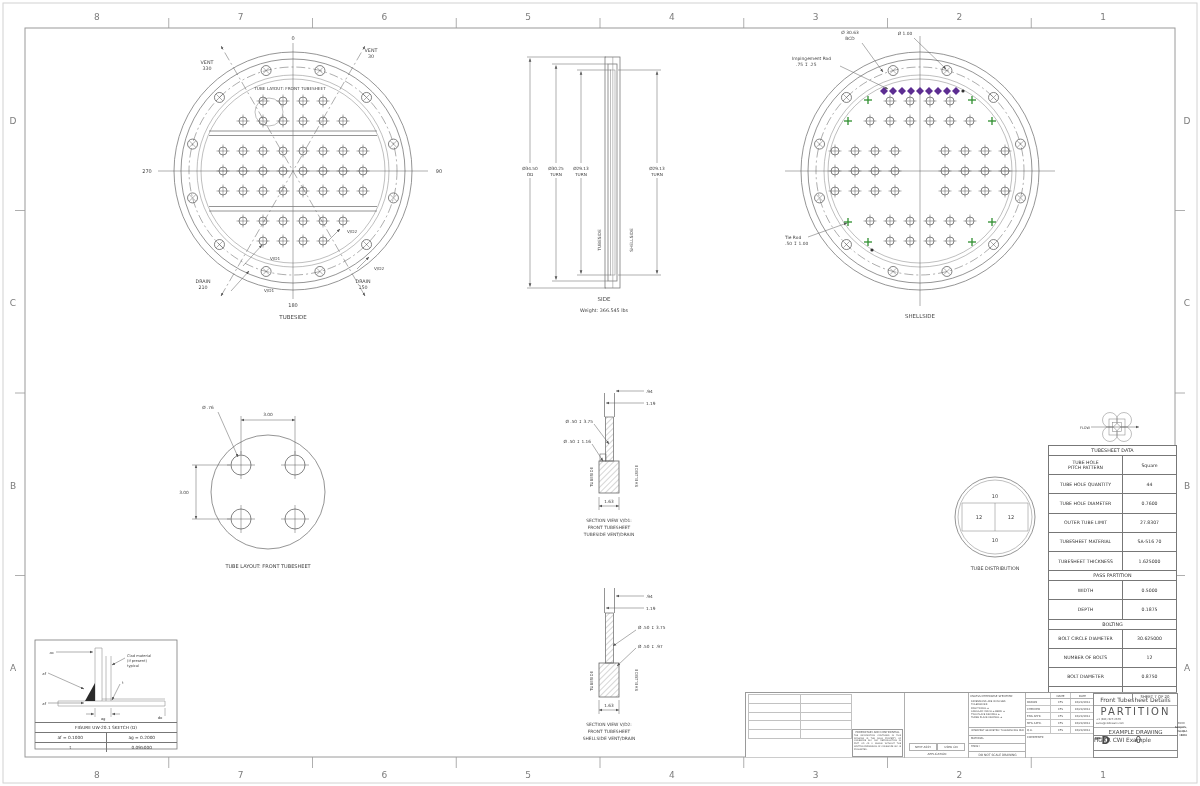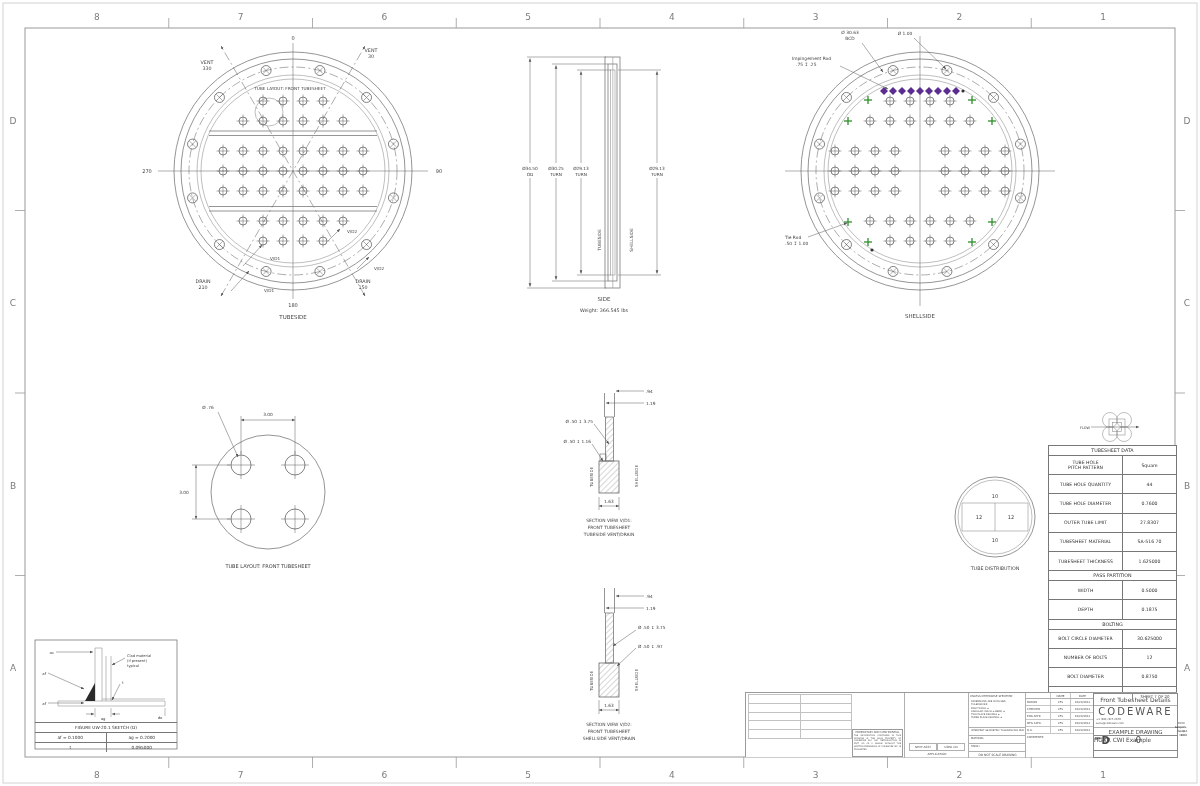--- a/index.html
+++ b/index.html
@@ -944,21 +944,21 @@
           <div class="arow">
             <div class="a1">Q.A.</div>
             <div class="a2">CFS</div>
             <div class="a3">10/29/2012</div>
           </div>
         </div>
     <div class="acomm">COMMENTS:</div>
   </div>
   <div class="comp">
     <div class="c-title">Front Tubesheet Details</div>
-    <div class="c-name">CODEWARE</div>
+    <div class="c-name">PARTITION</div>
     <div class="c-contact">
       <div>
         <span>+1 (941) 927-2670</span>
             <br>
         <span>sales@codeware.com</span>
       </div>
       <div style="text-align:right">
         <span>6500 Sawyer Loop Rd</span>
             <br>
         <span>Sarasota, FL, USA 34238</span>

